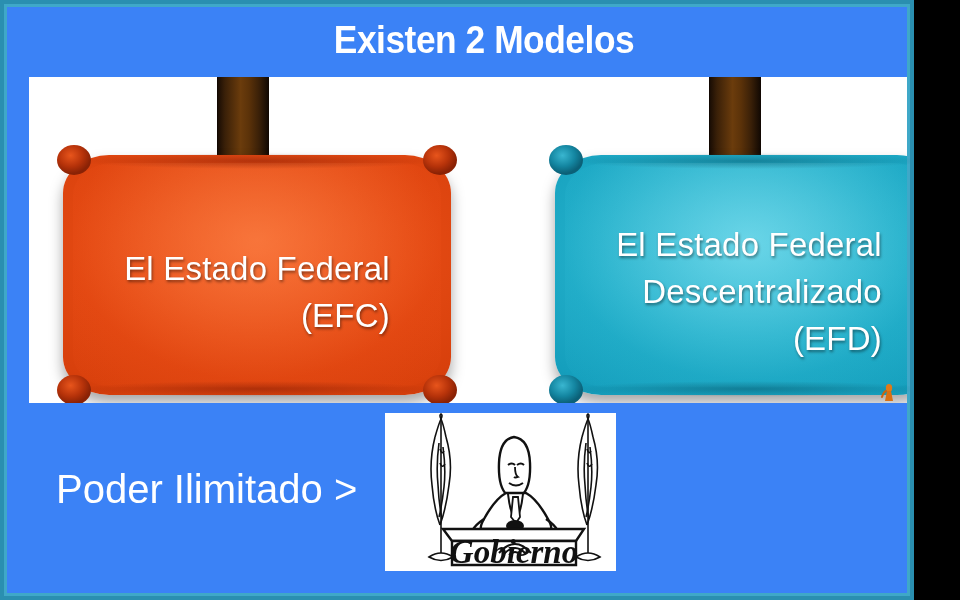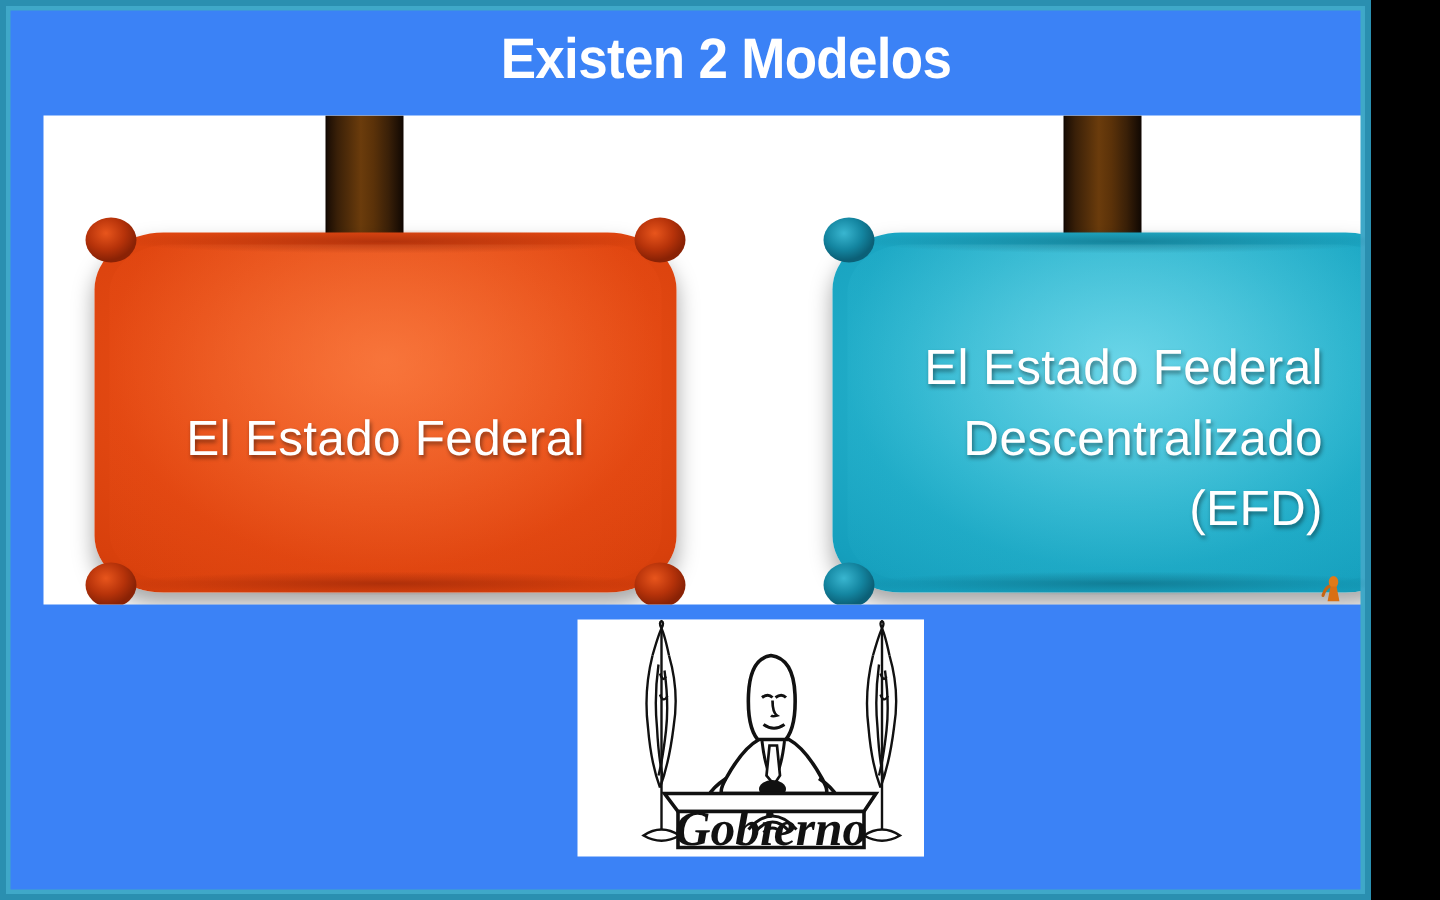--- a/index.html
+++ b/index.html
@@ -213,20 +213,21 @@
     <div class="box red">
       <div class="inner"></div>
       <div class="rim top"></div>
       <div class="rim bottom"></div>
       <div class="nub tl"></div>
       <div class="nub tr"></div>
       <div class="nub bl"></div>
       <div class="nub br"></div>
       <div class="label">
         <div>El Estado Federal</div>
+        <div>(EFC)</div>
       </div>
     </div>
 
     <div class="box teal">
       <div class="inner"></div>
       <div class="rim top"></div>
       <div class="rim bottom"></div>
       <div class="nub tl"></div>
       <div class="nub tr"></div>
       <div class="nub bl"></div>
@@ -242,20 +243,21 @@
       <svg width="26" height="20" viewBox="0 0 26 20">
         <ellipse cx="13" cy="7" rx="3.2" ry="4" fill="#e07a18"></ellipse>
         <path d="M9 20 L11 10 L15 10 L17 20 Z" fill="#d96f12"></path>
         <path d="M6 16 q1.5 -5 4 -6" stroke="#c86410" stroke-width="2" fill="none" stroke-linecap="round"></path>
       </svg>
     </div>
   </div>
 
   <div class="bottom-band"></div>
 
+  <div class="bottom-text left">Poder Ilimitado &gt;</div>
 
 
   <div class="gobierno">
     <svg width="203" height="158" viewBox="0 0 203 158">
       <rect x="0" y="0" width="203" height="158" fill="#ffffff"></rect>
 
       <g stroke="#111" fill="none" stroke-width="1.6">
         <path d="M22 24 q4 -14 6 -18 q2 4 5 18"></path>
         <path d="M22 24 q-6 24 -3 48 q2 24 8 40"></path>
         <path d="M33 24 q7 24 3 48 q-3 24 -9 40"></path>

